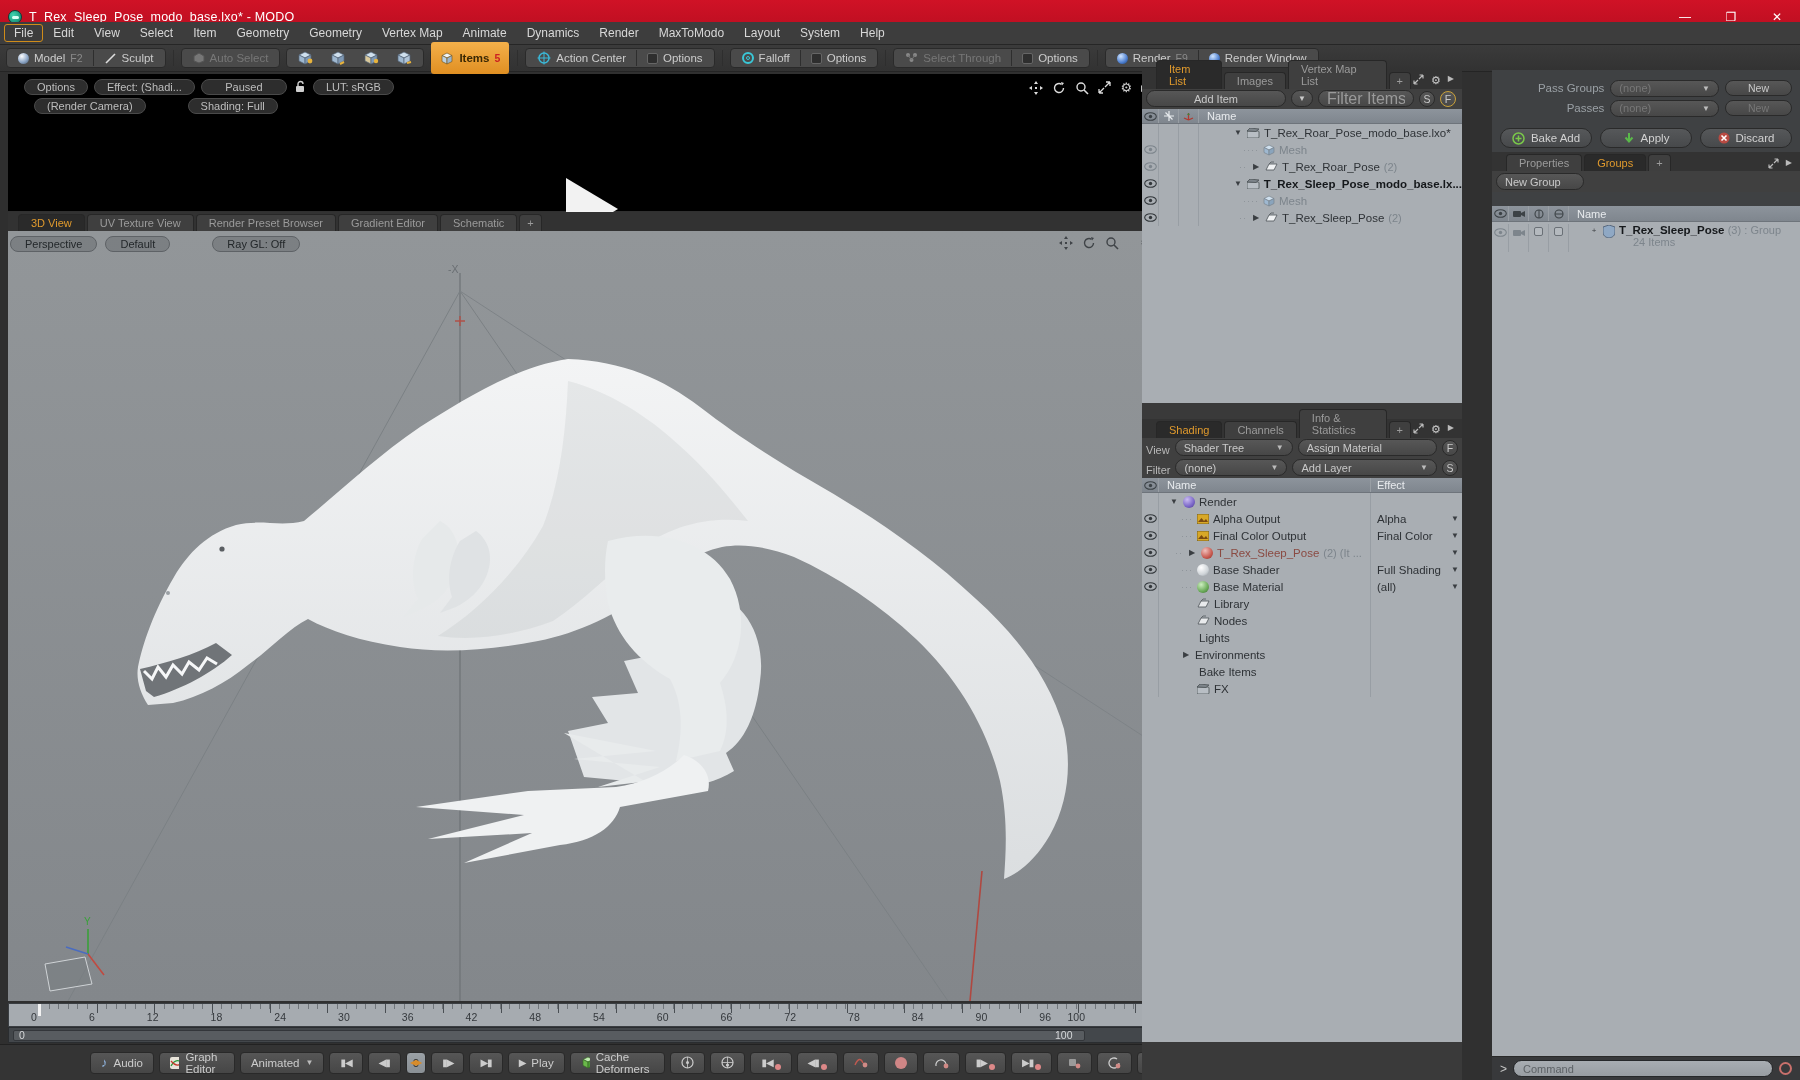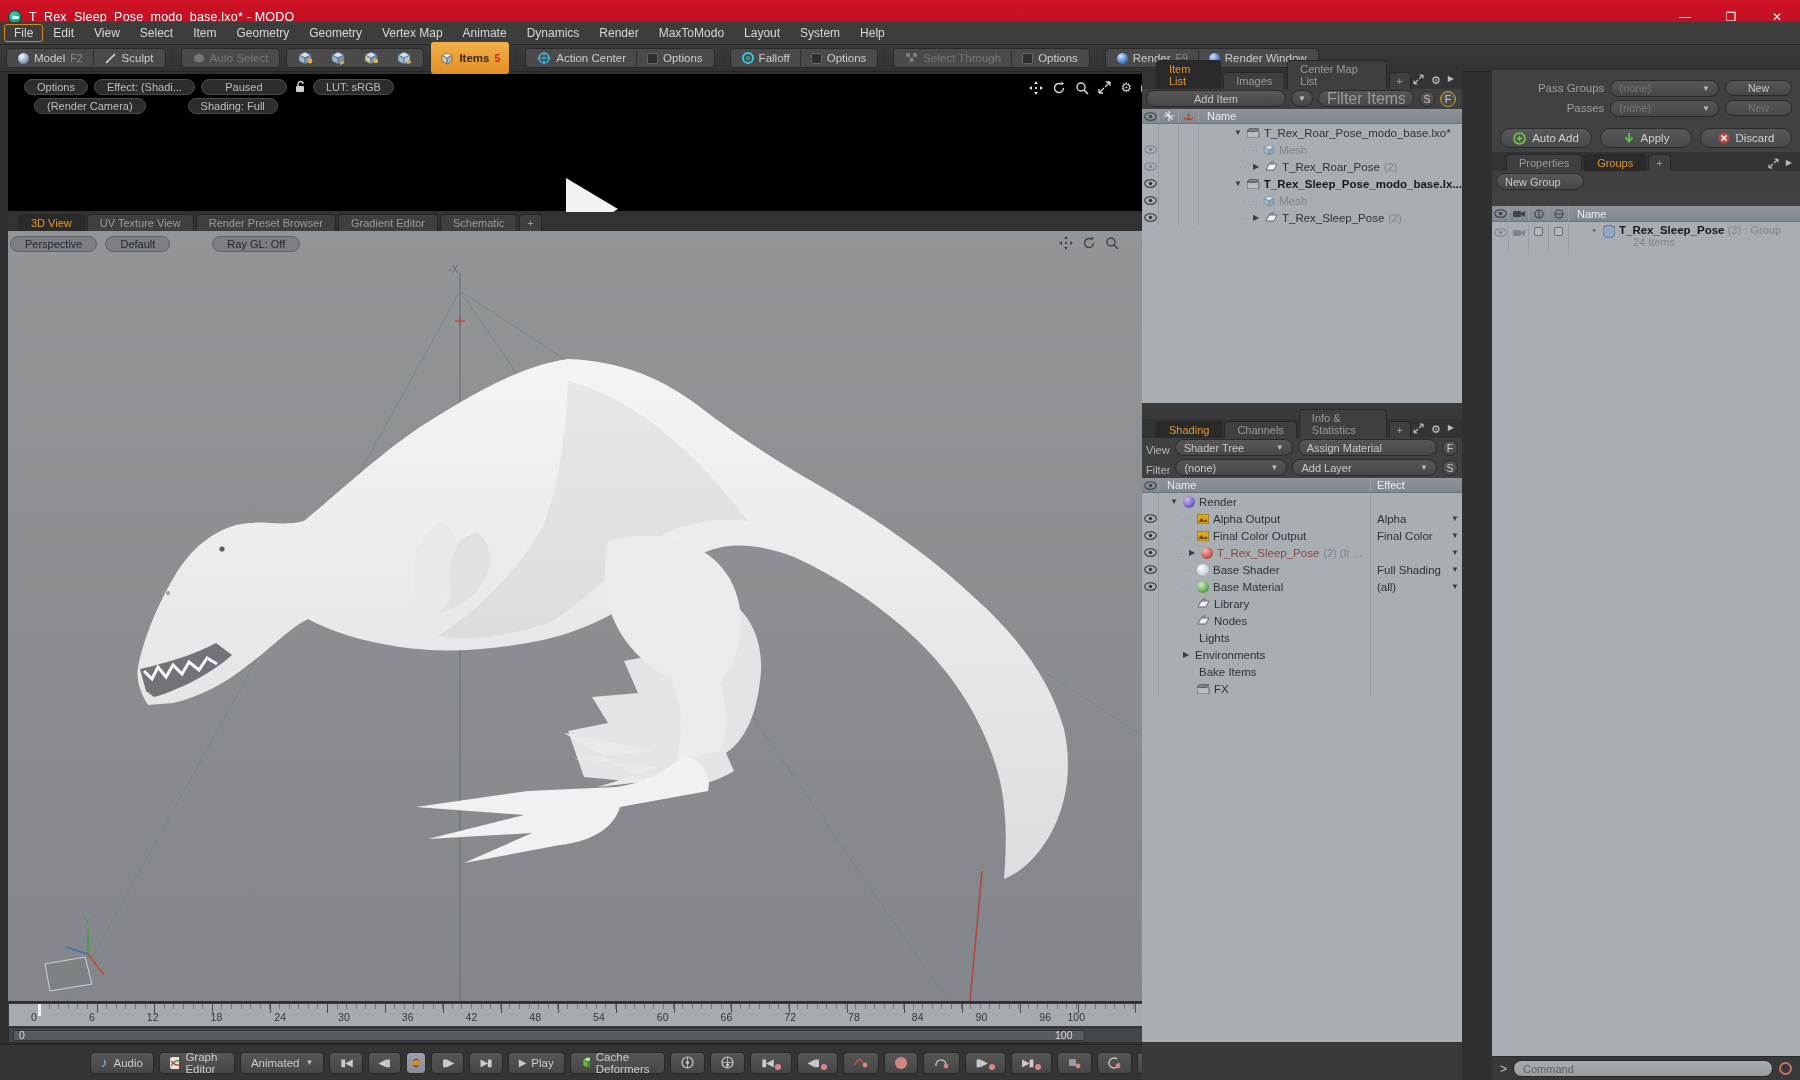--- a/index.html
+++ b/index.html
@@ -585,21 +585,21 @@
         <span class="gearg">⚙</span>
         <span>Settings</span>
       </div>
   </div>
 
   <div id="panelA" class="abs">
 
     <div id="il-tabs" class="paneltabs">
       <div class="tab active">Item List</div>
       <div class="tab">Images</div>
-      <div class="tab">Center Map List</div>
+      <div class="tab">Vertex Map List</div>
       <div class="tab plus">+</div>
       <div class="tabicons">
         <svg width="11" height="11">
             <path d="M1 10 L5 6 M1 10 h3.5 M1 10 v-3.5 M10 1 L6 5 M10 1 h-3.5 M10 1 v3.5" stroke="#bbb" stroke-width="1.2" fill="none"></path>
           </svg>
         <span class="gearg" style="font-size:11px;">⚙</span>
         <span style="font-size:8px;">▶</span>
       </div>
     </div>
 
@@ -982,21 +982,21 @@
           <span class="arr">▼</span>
         </div>
       <div class="smallbtn dim" style="width:68px;">New</div>
     </div>
     <div class="passrow" style="margin-top:10px; gap:8px;">
       <div class="bigbtn">
         <svg width="13" height="13">
             <circle cx="6.5" cy="6.5" r="5.5" fill="none" stroke="#7ac84a" stroke-width="1.5"></circle>
             <path d="M6.5 3.5 V9.5 M3.5 6.5 H9.5" stroke="#7ac84a" stroke-width="1.5"></path>
           </svg>
-        <span>Auto Add</span>
+        <span>Bake Add</span>
       </div>
       <div class="bigbtn">
         <svg width="12" height="13">
             <path d="M6 1 V8 M2.5 5.5 L6 9.5 L9.5 5.5" stroke="#5ab84a" stroke-width="2" fill="none"></path>
           </svg>
         <span>Apply</span>
       </div>
       <div class="bigbtn">
         <svg width="12" height="12">
             <circle cx="6" cy="6" r="5.5" fill="#b84a42"></circle>

